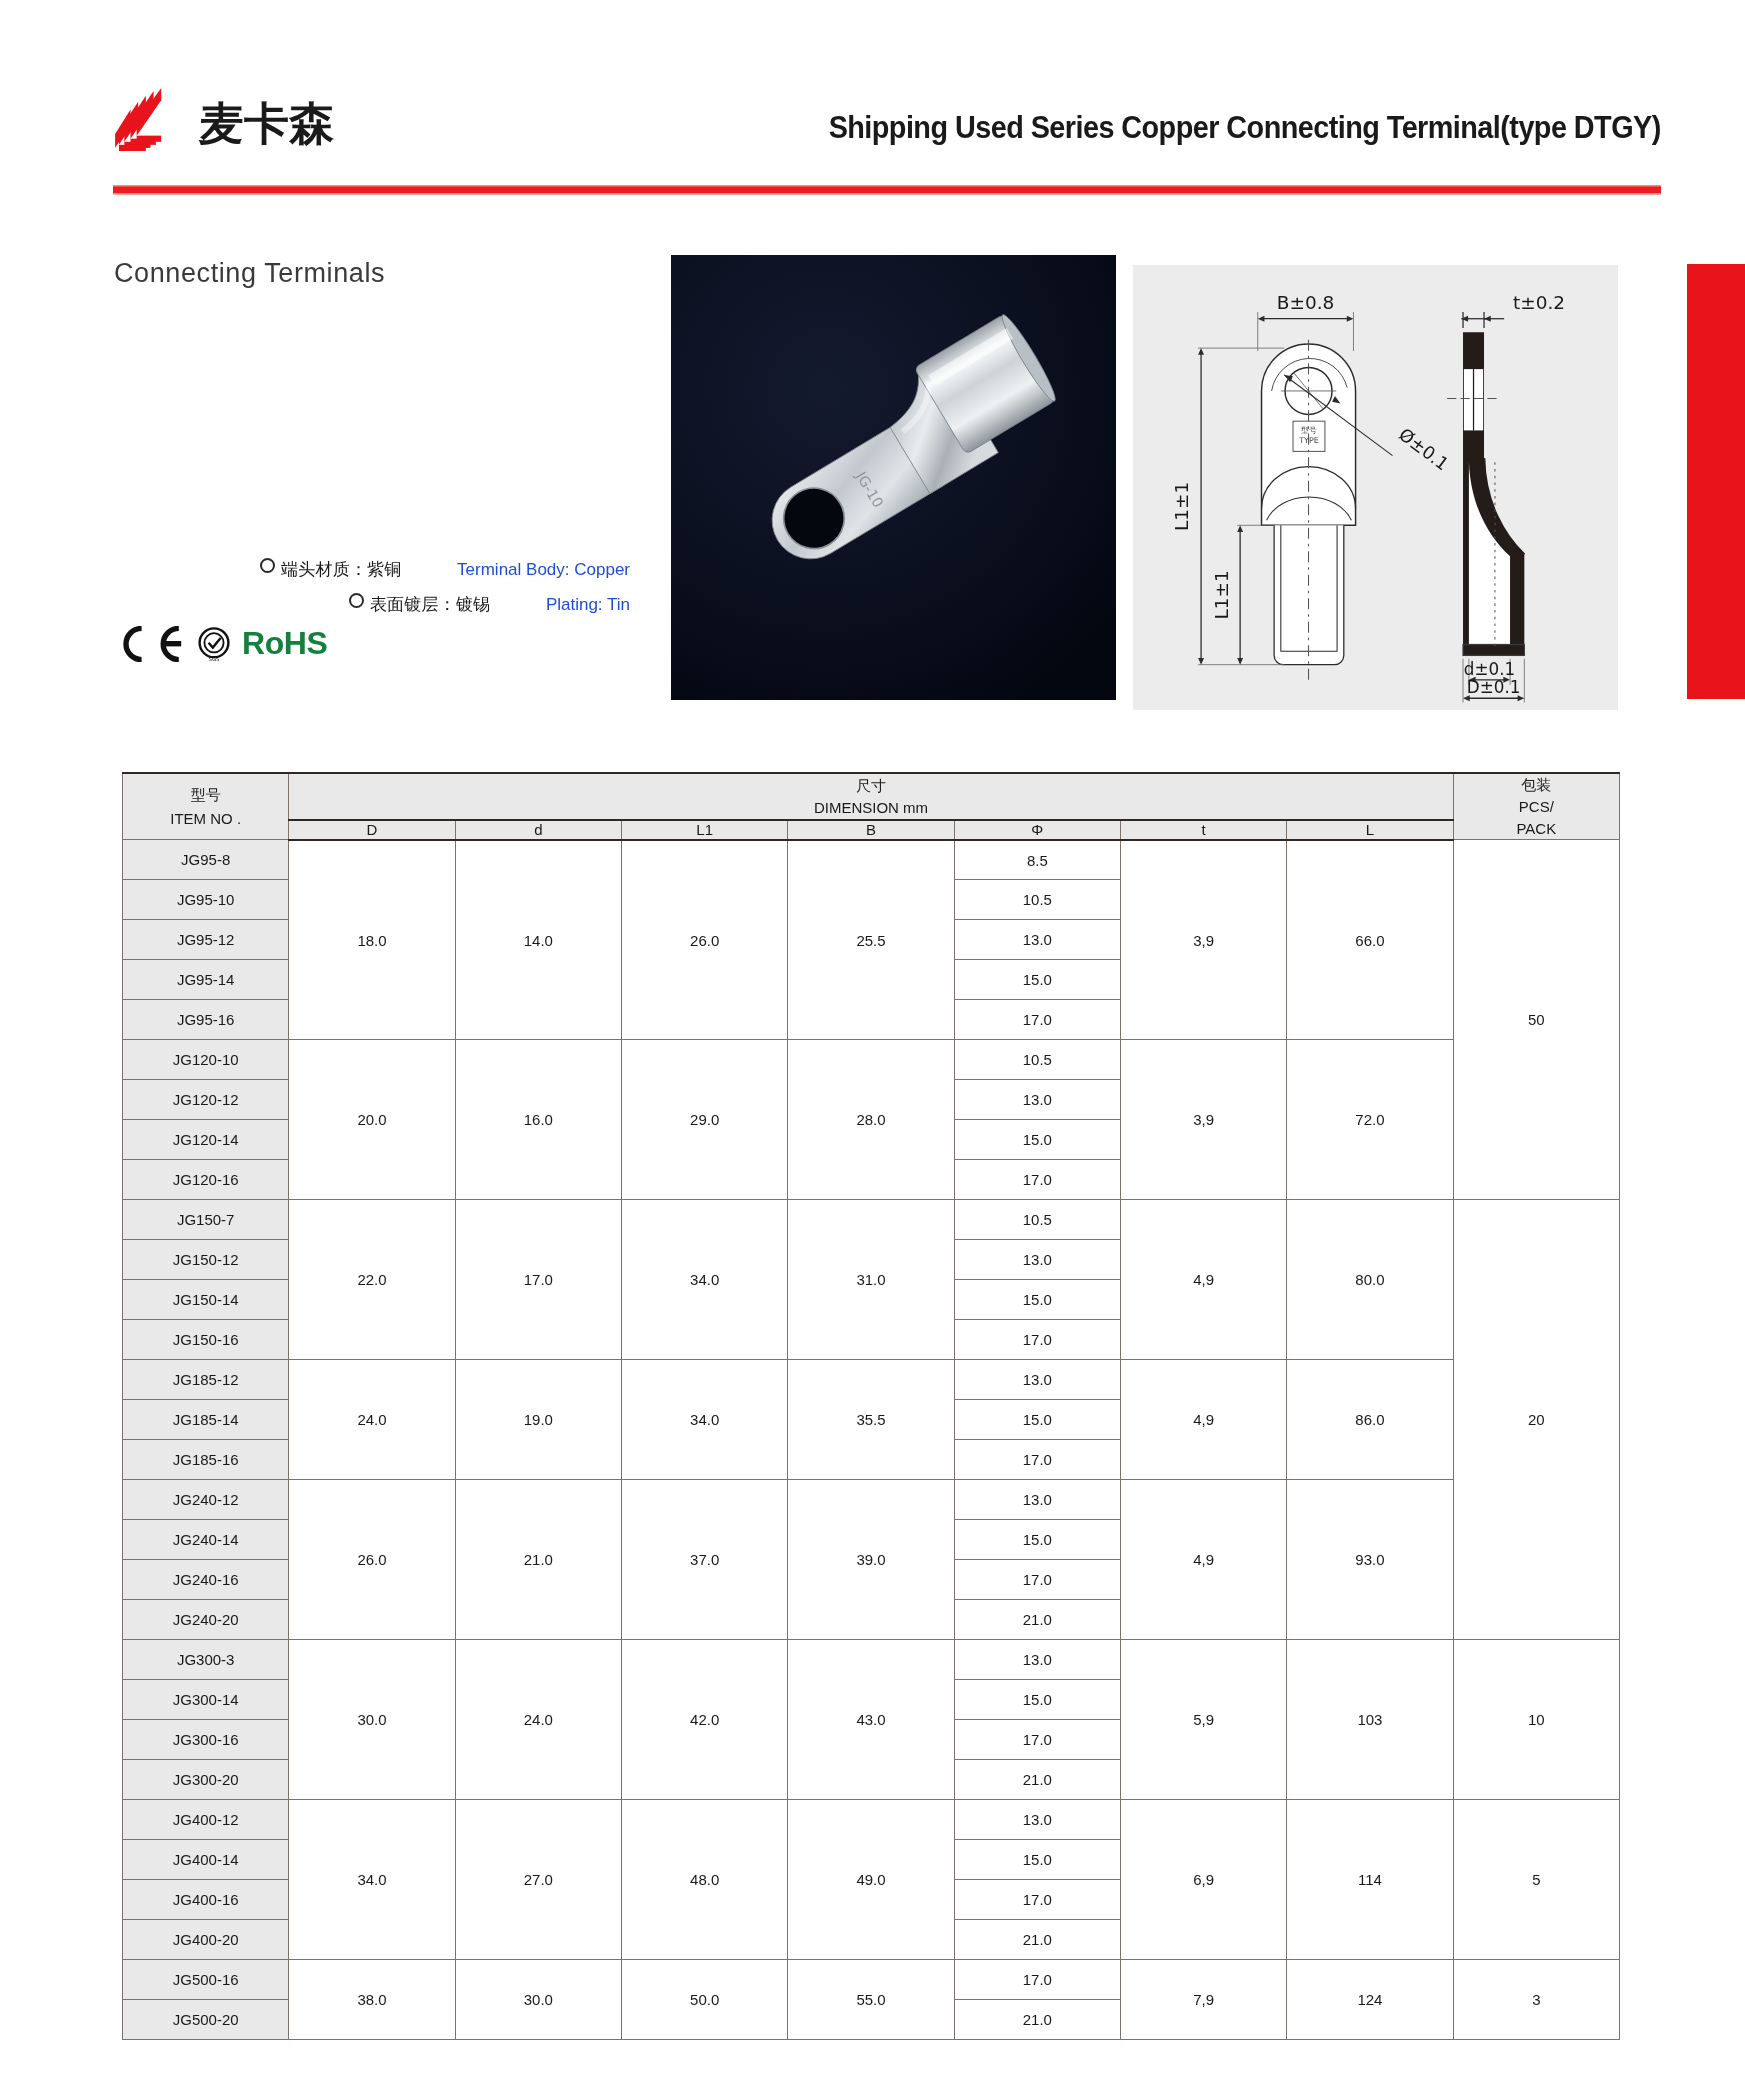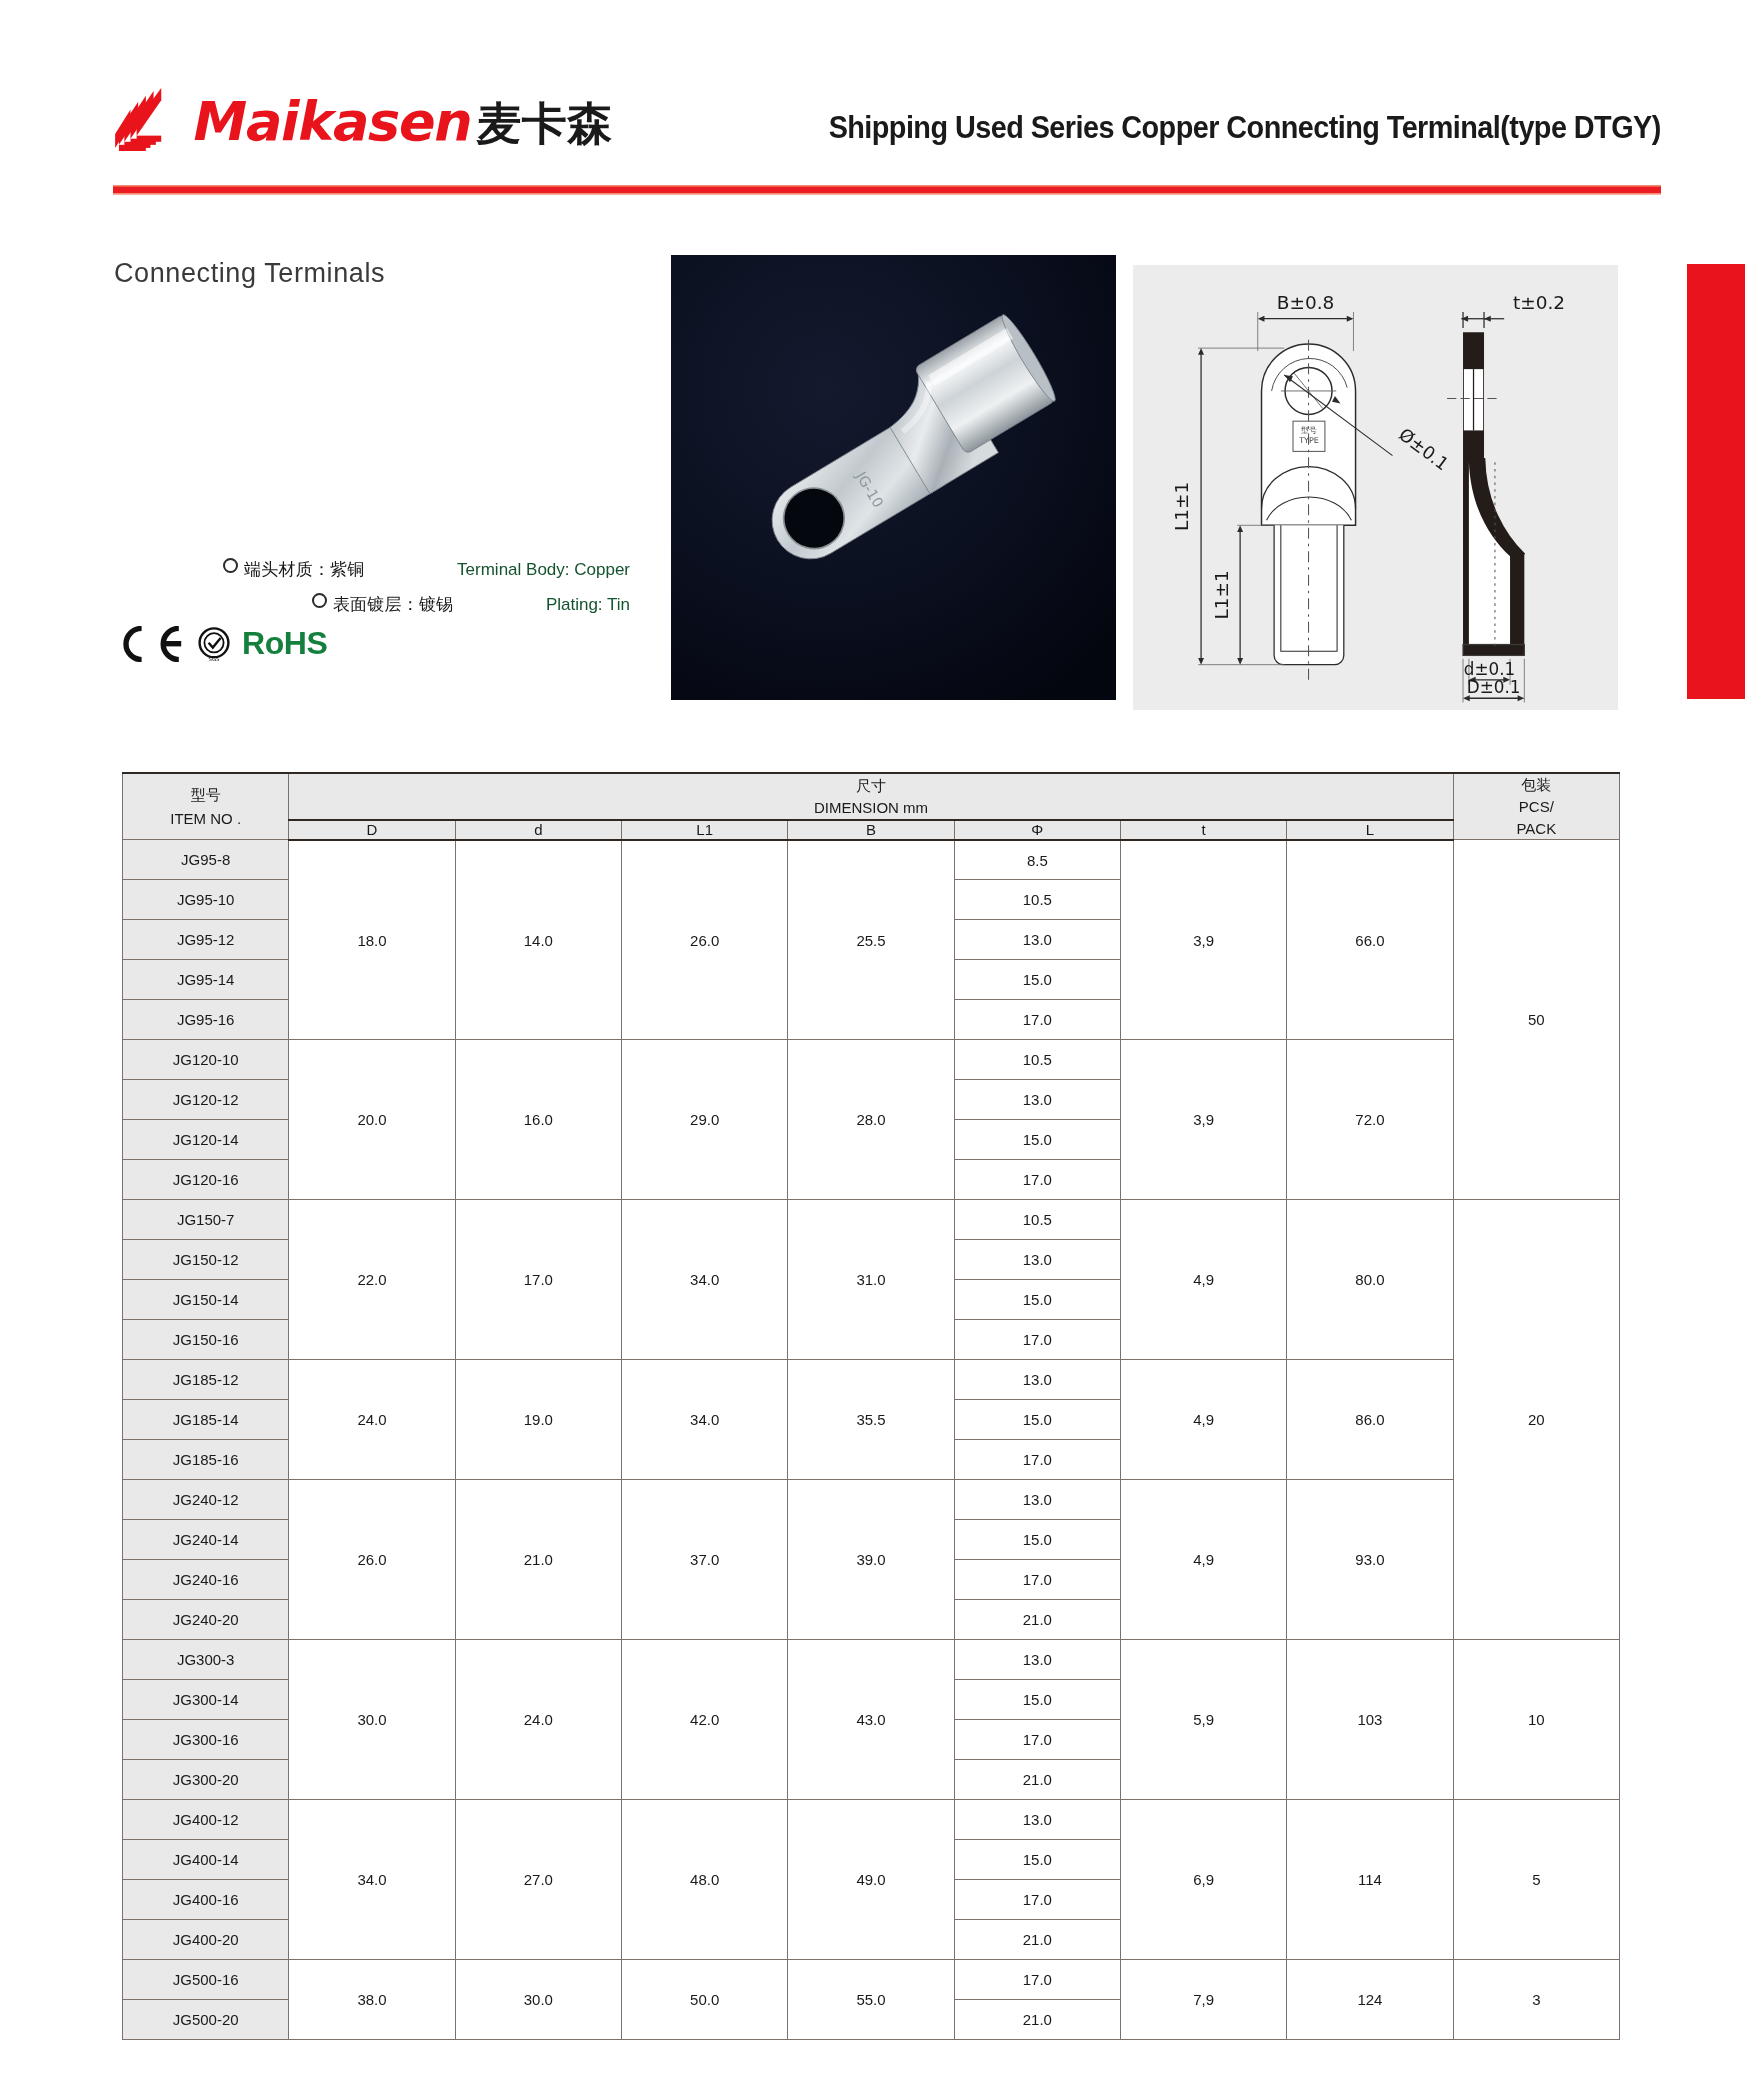--- a/index.html
+++ b/index.html
@@ -55,21 +55,21 @@
   .prod-en{font-size:27px;color:#3a3a3a;letter-spacing:0.6px;line-height:1.35;margin-top:2.5px;font-weight:300;}
 
   #spec-list{position:absolute;left:114px;top:558px;width:516px;}
   .spec-row{display:flex;align-items:baseline;margin-bottom:11.7px;justify-content:flex-end;}
   .spec-bullet{
     width:11px;height:11px;flex:0 0 11px;margin-right:5.9px;
     border:2.1px solid #2a2a2a;border-radius:50%;
     position:relative;top:-1.7px;
   }
   .spec-cn{font-size:17px;color:#1a1a1a;width:176px;letter-spacing:0.2px;}
-  .spec-en{font-size:17px;color:#14532d;letter-spacing:0px;margin-left:37px;}
+  .spec-en{font-size:17px;color:#1d4ed8;letter-spacing:0px;}
 
   #cert-row{position:absolute;left:114px;top:625px;display:flex;align-items:center;gap:10px;}
   .ce-mark{height:36px;}
   .sgs-mark{height:36px;}
   .rohs-text{font-size:32px;font-weight:bold;letter-spacing:-0.4px;color:#15803d;}
 
   
   #photo{
     position:absolute;left:671px;top:255px;width:445px;height:445px;
     background:#090d1c;overflow:hidden;
@@ -128,21 +128,20 @@
           <path d="M52 4 L22 48 L22 66 L52 22 Z"></path>
           <path d="M42 10 L14 52 L14 70 L42 28 Z"></path>
           <path d="M32 18 L7 56 L7 74 L32 36 Z"></path>
           <path d="M22 28 L2 60 L2 78 L22 46 Z"></path>
           <path d="M30 62 L62 62 L62 70 L30 70 Z"></path>
           <path d="M22 66 L55 66 L55 74 L22 74 Z"></path>
           <path d="M14 70 L48 70 L48 78 L14 78 Z"></path>
           <path d="M7 74 L42 74 L42 82 L7 82 Z"></path>
         </g>
       </svg>
-      <div class="logo-en">Maikasen</div>
       <div class="logo-cn">麦卡森</div>
     </div>
     <div id="header-title">Shipping Used Series Copper Connecting Terminal(type DTGY)</div>
   </div>
   <div id="header-rule"></div>
 
   <div id="info-col">
     <div class="prod-en">Connecting Terminals</div>
   </div>
 

